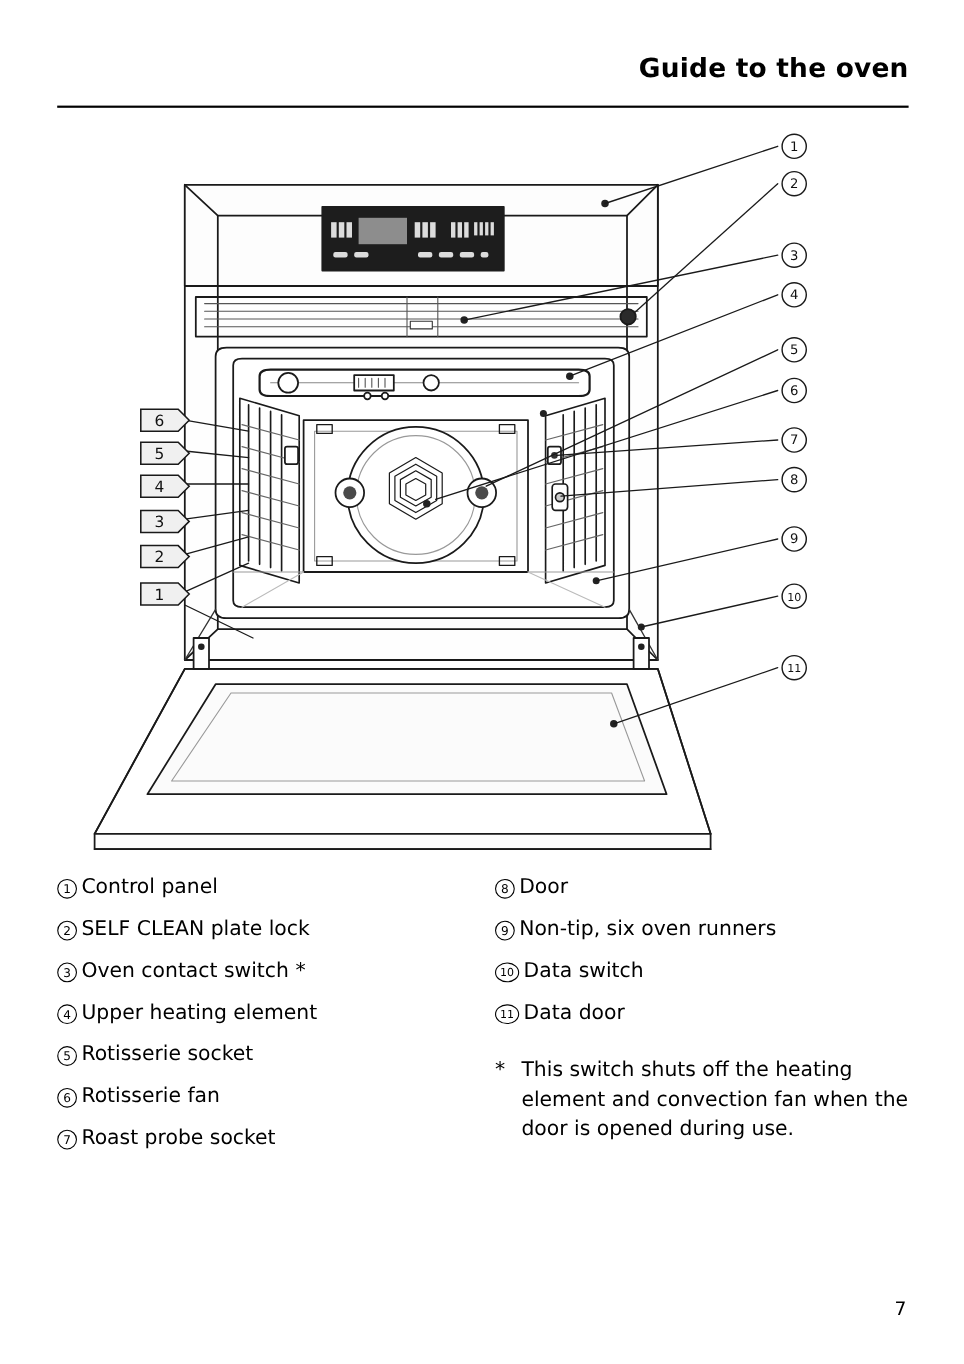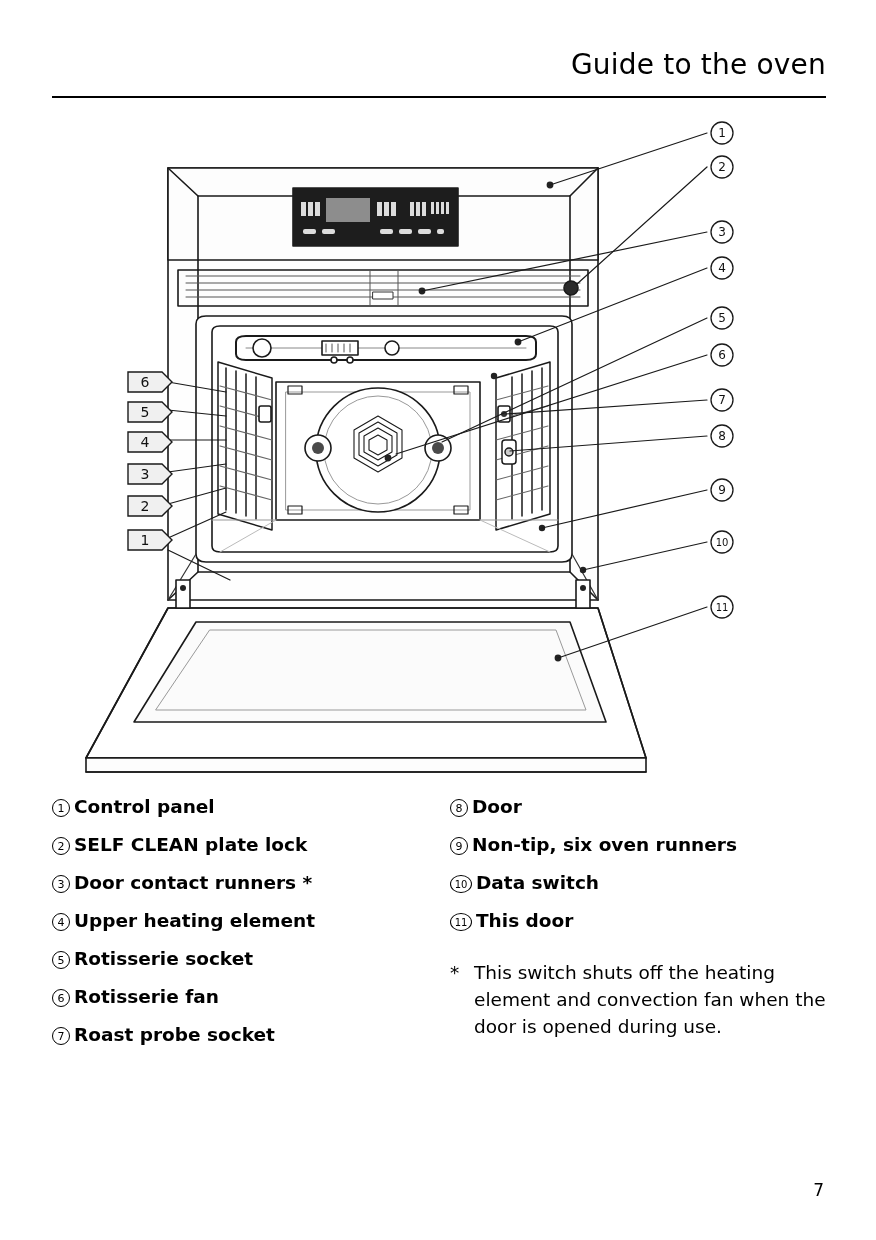--- a/index.html
+++ b/index.html
@@ -18,22 +18,22 @@
   .page {
     position: absolute;
     inset: 0;
   }
 
   
   .page-title {
     position: absolute;
     right: 50px;
     top: 48px;
-    font-size: 28px;
-    font-weight: normal;
+    font-size: 24px;
+    font-weight: bold;
     letter-spacing: 0.2px;
     text-align: right;
     font-family: "DejaVu Sans", sans-serif;
   }
   .title-rule {
     position: absolute;
     left: 52px;
     right: 50px;
     top: 96px;
     height: 2px;
@@ -86,21 +86,20 @@
     margin-top: 4px;
     box-sizing: border-box;
     font-family: "DejaVu Sans", sans-serif;
   }
   .legend-num.wide {
     width: 22px;
     font-size: 10px;
   }
   .legend-label {
     flex: 1 1 auto;
-    font-weight: bold;
   }
 
   .footnote {
     display: flex;
     margin-top: 26px;
     font-size: 18.5px;
     line-height: 27px;
   }
   .footnote-mark {
     flex: 0 0 auto;
@@ -352,21 +351,21 @@
       <div class="legend-item">
         <span class="legend-num">1</span>
         <span class="legend-label">Control panel</span>
       </div>
       <div class="legend-item">
         <span class="legend-num">2</span>
         <span class="legend-label">SELF CLEAN plate lock</span>
       </div>
       <div class="legend-item">
         <span class="legend-num">3</span>
-        <span class="legend-label">Door contact runners *</span>
+        <span class="legend-label">Oven contact switch *</span>
       </div>
       <div class="legend-item">
         <span class="legend-num">4</span>
         <span class="legend-label">Upper heating element</span>
       </div>
       <div class="legend-item">
         <span class="legend-num">5</span>
         <span class="legend-label">Rotisserie socket</span>
       </div>
       <div class="legend-item">
@@ -387,21 +386,21 @@
       <div class="legend-item">
         <span class="legend-num">9</span>
         <span class="legend-label">Non-tip, six oven runners</span>
       </div>
       <div class="legend-item">
         <span class="legend-num wide">10</span>
         <span class="legend-label">Data switch</span>
       </div>
       <div class="legend-item">
         <span class="legend-num wide">11</span>
-        <span class="legend-label">This door</span>
+        <span class="legend-label">Data door</span>
       </div>
 
       <div class="footnote">
         <span class="footnote-mark">*</span>
         <span class="footnote-text">This switch shuts off the heating element and convection fan when the door is opened during use.</span>
       </div>
     </div>
 
   </div>
 

